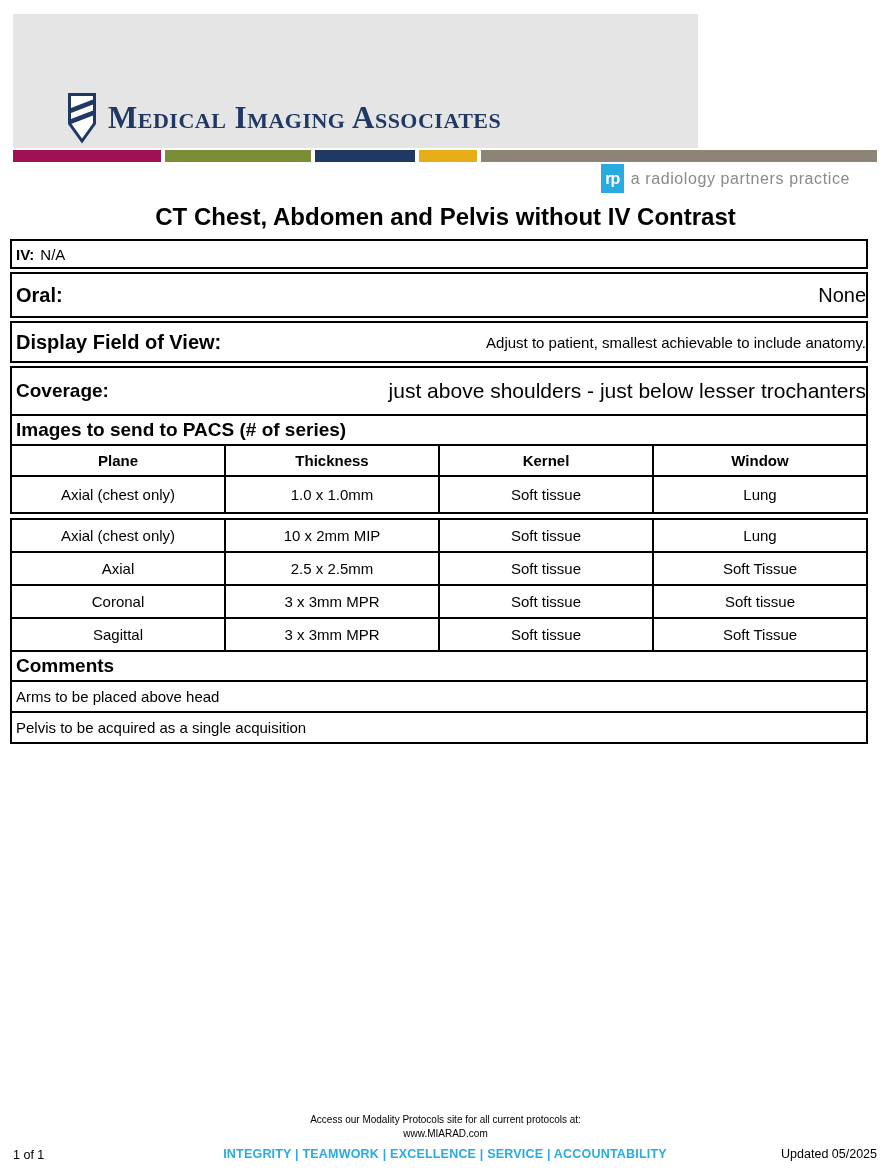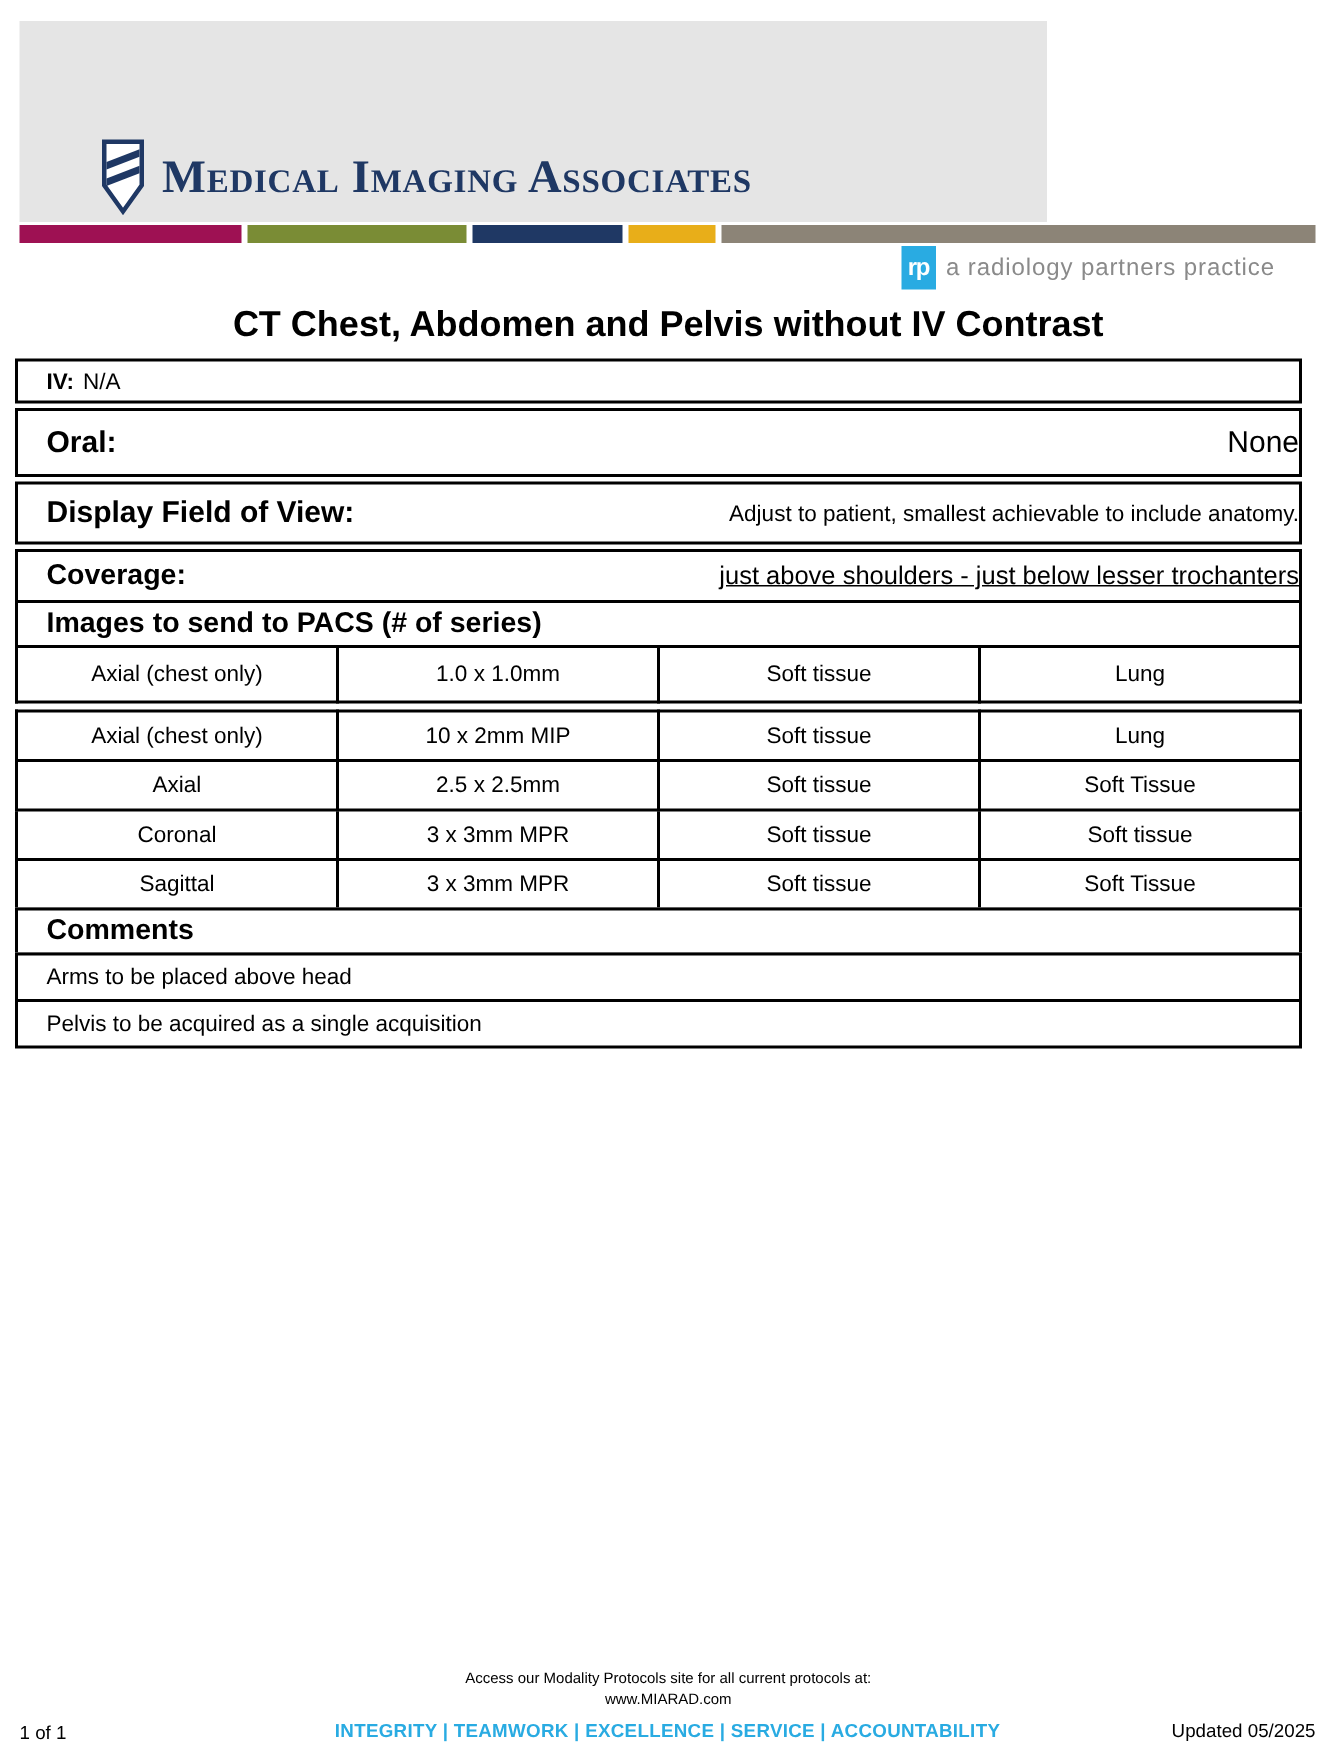--- a/index.html
+++ b/index.html
@@ -20,35 +20,35 @@
   .tagline-row { position: absolute; top: 164px; right: 41px; display: flex; align-items: center; gap: 7px; }
   .rp-logo { width: 23px; height: 29px; background: #29ABE2; color: #fff; font-weight: bold; font-size: 16px;
              display: flex; align-items: center; justify-content: center; letter-spacing: -1px; }
   .tagline-text { color: #8A8A8A; font-size: 16px; letter-spacing: 0.6px; white-space: nowrap; }
 
   .doc-title { position: absolute; top: 203px; left: 0; width: 100%; text-align: center;
                font-size: 24px; font-weight: bold; color: #000; }
 
   
   .content { position: absolute; left: 10px; top: 239px; width: 858px; }
-  .box { border: 2px solid #000; background: #fff; display: flex; align-items: center; padding-left: 19px; }
+  .box { border: 2px solid #000; background: #fff; display: flex; align-items: center; padding-left: 4px; }
   .gap3 { margin-top: 3px; justify-content: space-between; }
   .attach { margin-top: -2px; }
   .lbl { font-weight: bold; }
   .val { margin-left: 6px; }
 
   .row-iv   { height: 30px; font-size: 15px; }
   .row-oral { height: 46px; font-size: 20px; }
   .row-oral .val { font-size: 20px; }
   .row-dfov { height: 42px; }
   .row-dfov .lbl { font-size: 20px; }
   .row-dfov .val { font-size: 15px; }
-  .row-cov  { height: 36px; }
+  .row-cov  { height: 50px; }
   .row-cov .lbl { font-size: 19px; }
-  .row-cov .val { font-size: 17px; text-decoration: underline; }
+  .row-cov .val { font-size: 21px; }
   .pacs-title { height: 32px; font-size: 19px; font-weight: bold; }
 
   table { width: 100%; border-collapse: collapse; table-layout: fixed; }
   .t1 { margin-top: -2px; }
   .t2 { margin-top: 4px; }
   th, td { border: 2px solid #000; text-align: center; font-size: 15px; font-weight: normal; color: #000; }
   th { font-weight: bold; height: 31px; }
   .t1 td { height: 37px; }
   .t2 td { height: 33px; }
 
@@ -115,20 +115,26 @@
       <span class="lbl">Coverage:</span>
       <span class="val">just above shoulders - just below lesser trochanters</span>
     </div>
 
     <div class="box attach pacs-title">
       <span>Images to send to PACS (# of series)</span>
     </div>
 
     <table class="t1">
       <tbody>
+          <tr>
+        <th>Plane</th>
+        <th>Thickness</th>
+        <th>Kernel</th>
+        <th>Window</th>
+      </tr>
       <tr>
         <td>Axial (chest only)</td>
         <td>1.0 x 1.0mm</td>
         <td>Soft tissue</td>
         <td>Lung</td>
       </tr>
     </tbody>
       </table>
 
     <table class="t2">

